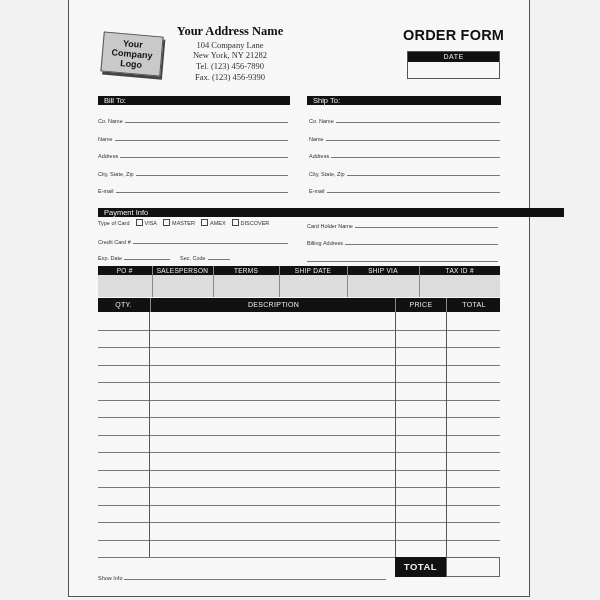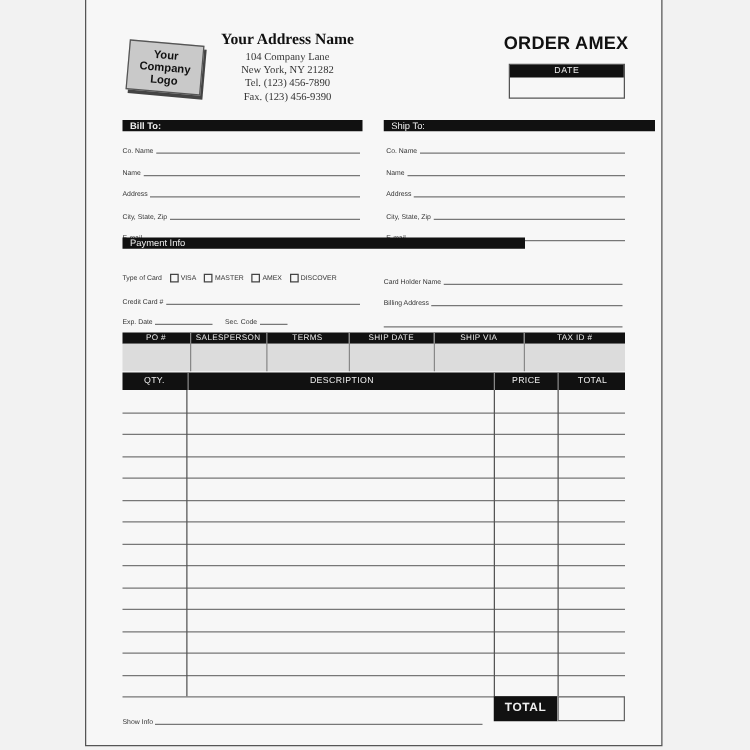--- a/index.html
+++ b/index.html
@@ -39,27 +39,27 @@
   <span>Your</span>
   <span>Company</span>
   <span>Logo</span>
 </div>
 <div class="abs company-name">Your Address Name</div>
 <div class="abs company-line" style="top:40px">104 Company Lane</div>
 <div class="abs company-line" style="top:50px">New York, NY 21282</div>
 <div class="abs company-line" style="top:61px">Tel. (123) 456-7890</div>
 <div class="abs company-line" style="top:72px">Fax. (123) 456-9390</div>
 
-<div class="abs order-title">ORDER AMEX</div>
+<div class="abs order-title">ORDER FORM</div>
 <div class="abs datebox">
   <div class="hdr">DATE</div>
   <div style="height:17px;"></div>
 </div>
 
-<div class="abs bar" style="left:98px; top:96px; width:192px;font-weight:bold;">Bill To:</div>
+<div class="abs bar" style="left:98px; top:96px; width:192px;">Bill To:</div>
 <div class="abs" style="left:98px; top:114px; width:190px;">
   <div class="field" style="margin-bottom:7.5px">
       <span class="lbl">Co. Name</span>
       <span class="line"></span>
     </div>
   <div class="field" style="margin-bottom:7.5px">
       <span class="lbl">Name</span>
       <span class="line"></span>
     </div>
   <div class="field" style="margin-bottom:7.5px">
@@ -69,21 +69,21 @@
   <div class="field" style="margin-bottom:7.5px">
       <span class="lbl">City, State, Zip</span>
       <span class="line"></span>
     </div>
   <div class="field">
       <span class="lbl">E-mail</span>
       <span class="line"></span>
     </div>
 </div>
 
-<div class="abs bar" style="left:307px; top:96px; width:217px;">Ship To:</div>
+<div class="abs bar" style="left:307px; top:96px; width:194px;">Ship To:</div>
 <div class="abs" style="left:309px; top:114px; width:191px;">
   <div class="field" style="margin-bottom:7.5px">
       <span class="lbl">Co. Name</span>
       <span class="line"></span>
     </div>
   <div class="field" style="margin-bottom:7.5px">
       <span class="lbl">Name</span>
       <span class="line"></span>
     </div>
   <div class="field" style="margin-bottom:7.5px">
@@ -93,21 +93,21 @@
   <div class="field" style="margin-bottom:7.5px">
       <span class="lbl">City, State, Zip</span>
       <span class="line"></span>
     </div>
   <div class="field">
       <span class="lbl">E-mail</span>
       <span class="line"></span>
     </div>
 </div>
 
-<div class="abs bar" style="left:98px; top:190px; width:322px;">Payment Info</div>
+<div class="abs bar" style="left:98px; top:208px; width:466px;">Payment Info</div>
 <div class="abs" style="left:98px; top:219px; width:200px; display:flex; align-items:center; font-size:5.5px; color:#333;">
   <span style="margin-right:6px">Type of Card</span>
   <span class="cb">
       <span class="box"></span>
       <span>VISA</span>
     </span>
   <span class="cb">
       <span class="box"></span>
       <span>MASTER</span>
     </span>

